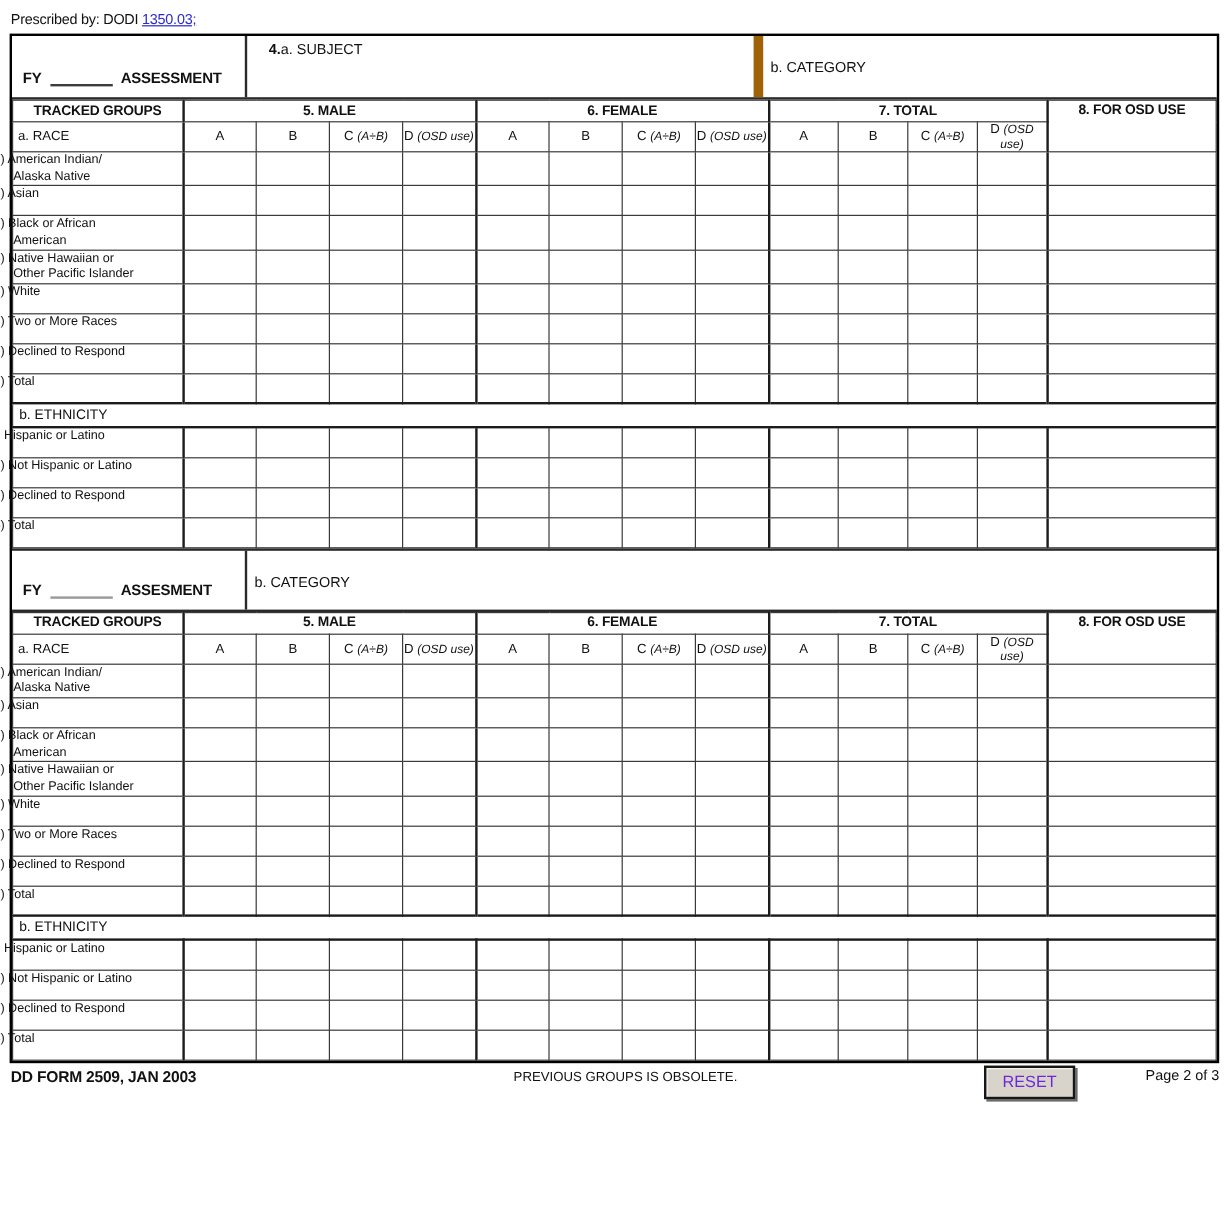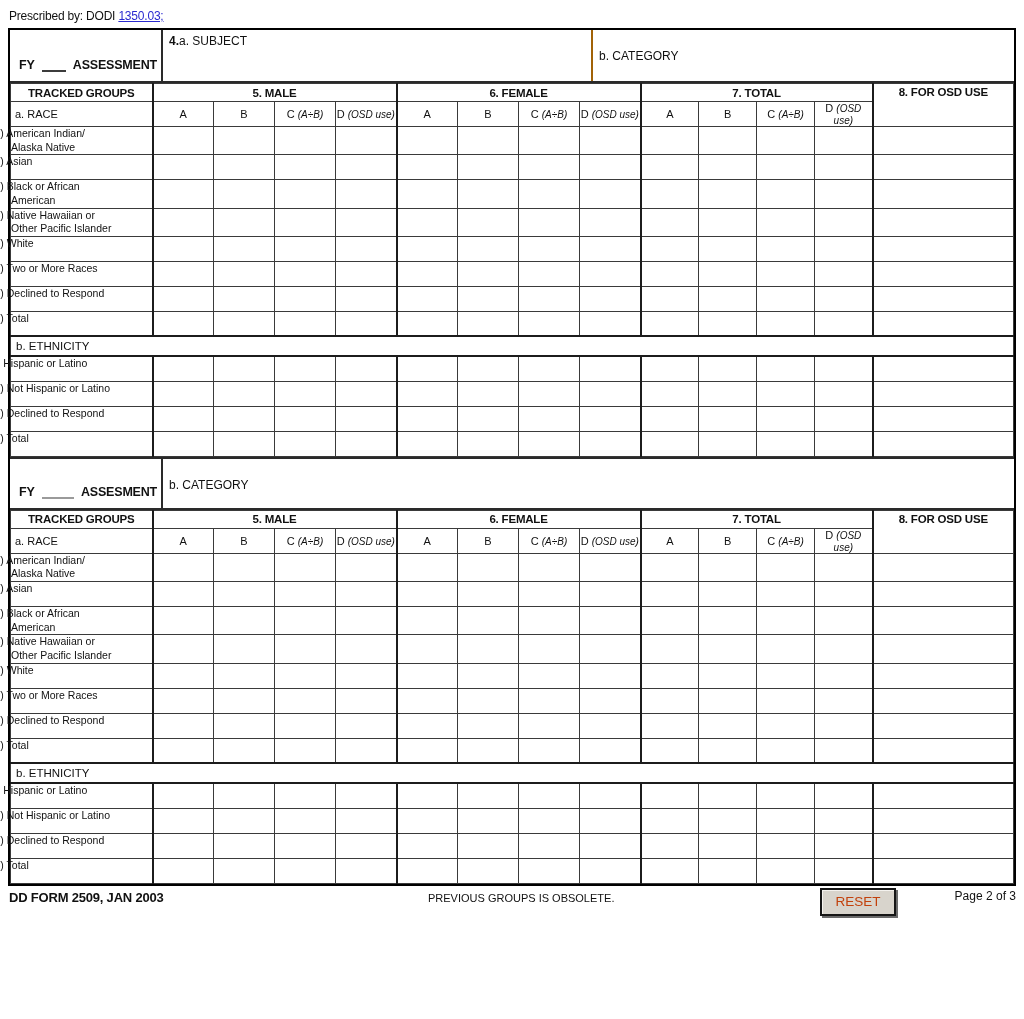--- a/index.html
+++ b/index.html
@@ -14,27 +14,27 @@
 
   .form-box { margin:0 8px; border:2px solid #000; }
 
   .title-row {
     text-align:center; font-weight:bold; font-size:13.5px; letter-spacing:-0.2px;
     padding:5px 0 4px; border-bottom:3px solid #3a3a3a;
   }
 
   .info-row { display:flex; height:53px; border-bottom:2px solid #2a2a2a; }
   .fy-cell {
-    width:153px; border-right:2px solid #2a2a2a;
+    width:196px; border-right:2px solid #2a2a2a;
     display:flex; align-items:flex-end; gap:7px;
     padding:0 4px 9px 9px; font-weight:bold; font-size:12.5px; letter-spacing:-0.2px;
   }
   .fy-underline { display:inline-block; width:52px; height:13px; border-bottom:2px solid #3c3c3c; }
   .blk2 .fy-underline { border-bottom-color:#9a9a9a; }
-  .subject-cell { width:430px; border-right:2px solid #a16207; padding:4px 6px; font-size:12px; }
+  .subject-cell { width:430px; border-right:8px solid #a16207; padding:4px 18px; font-size:12px; }
   .category-cell { flex:1; padding:19px 6px; font-size:12px; }
   .subject-cell b { font-size:12px; }
 
   table.grid { width:100%; border-collapse:collapse; table-layout:fixed; }
   table.grid th, table.grid td { border:1px solid #3a3a3a; padding:0; }
   .ghdr th { font-size:11.5px; font-weight:bold; height:18px; letter-spacing:-0.2px; border-bottom:1px solid #3a3a3a; }
   .ghdr .lblcol { border-right:2px solid #1c1c1c; }
   .shdr th { font-size:11px; font-weight:normal; height:19px; text-align:center; border-bottom:2px solid #1c1c1c; }
   .shdr .race { text-align:left; padding-left:4px; font-size:11px; border-right:2px solid #1c1c1c; }
   .shdr i { font-style:italic; font-size:10px; }
@@ -51,21 +51,21 @@
     font-size:11.5px; text-align:left; padding:3px 0 3px 5px;
     border-top:2px solid #1c1c1c; border-bottom:2px solid #1c1c1c; height:13px;
   }
 
   .footer { position:relative; margin:1px 8px 0; height:48px; }
   .formnum { position:absolute; left:1px; top:3px; font-weight:bold; font-size:13px; letter-spacing:-0.2px; }
   .obsolete { position:absolute; left:420px; top:5px; font-size:11px; }
   .reset-btn {
     position:absolute; left:812px; top:1px; width:76px; height:28px;
     background:#d8d4cc; border:2px solid #161616; box-shadow:2px 2px 0 #6a6a6a, inset 1px 1px 0 #f4f2ee;
-    font-family:"Liberation Sans", sans-serif; font-size:13.5px; color:#c2410c;
+    font-family:"Liberation Sans", sans-serif; font-size:13.5px; color:#6d28d9;
     text-align:center; line-height:24px; cursor:pointer; padding:0;
   }
   .pagenum { position:absolute; right:0; top:2px; font-size:12px; }
 </style>
 </head>
 <body>
 
 <div class="prescribed">
   <span>Prescribed by: DODI </span><a class="doclink">1350.03;</a>
 </div>

